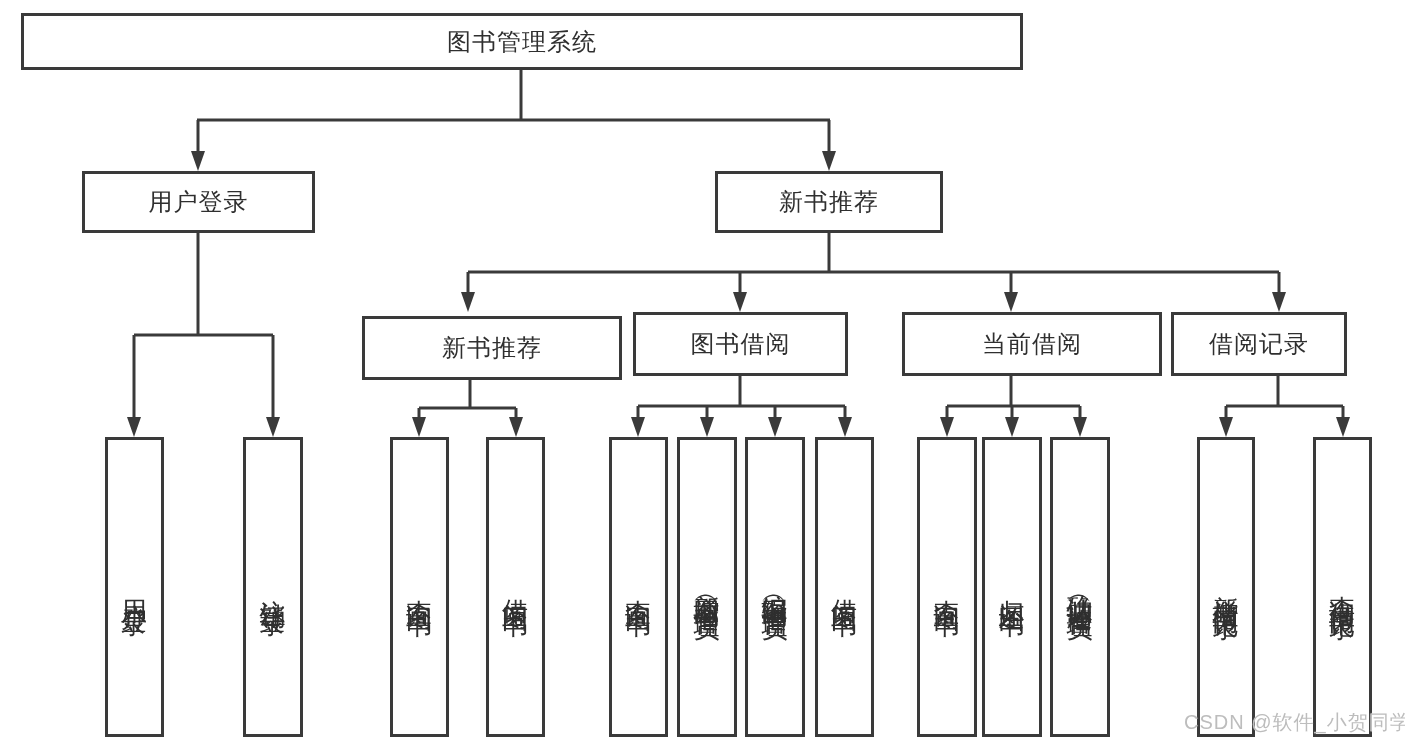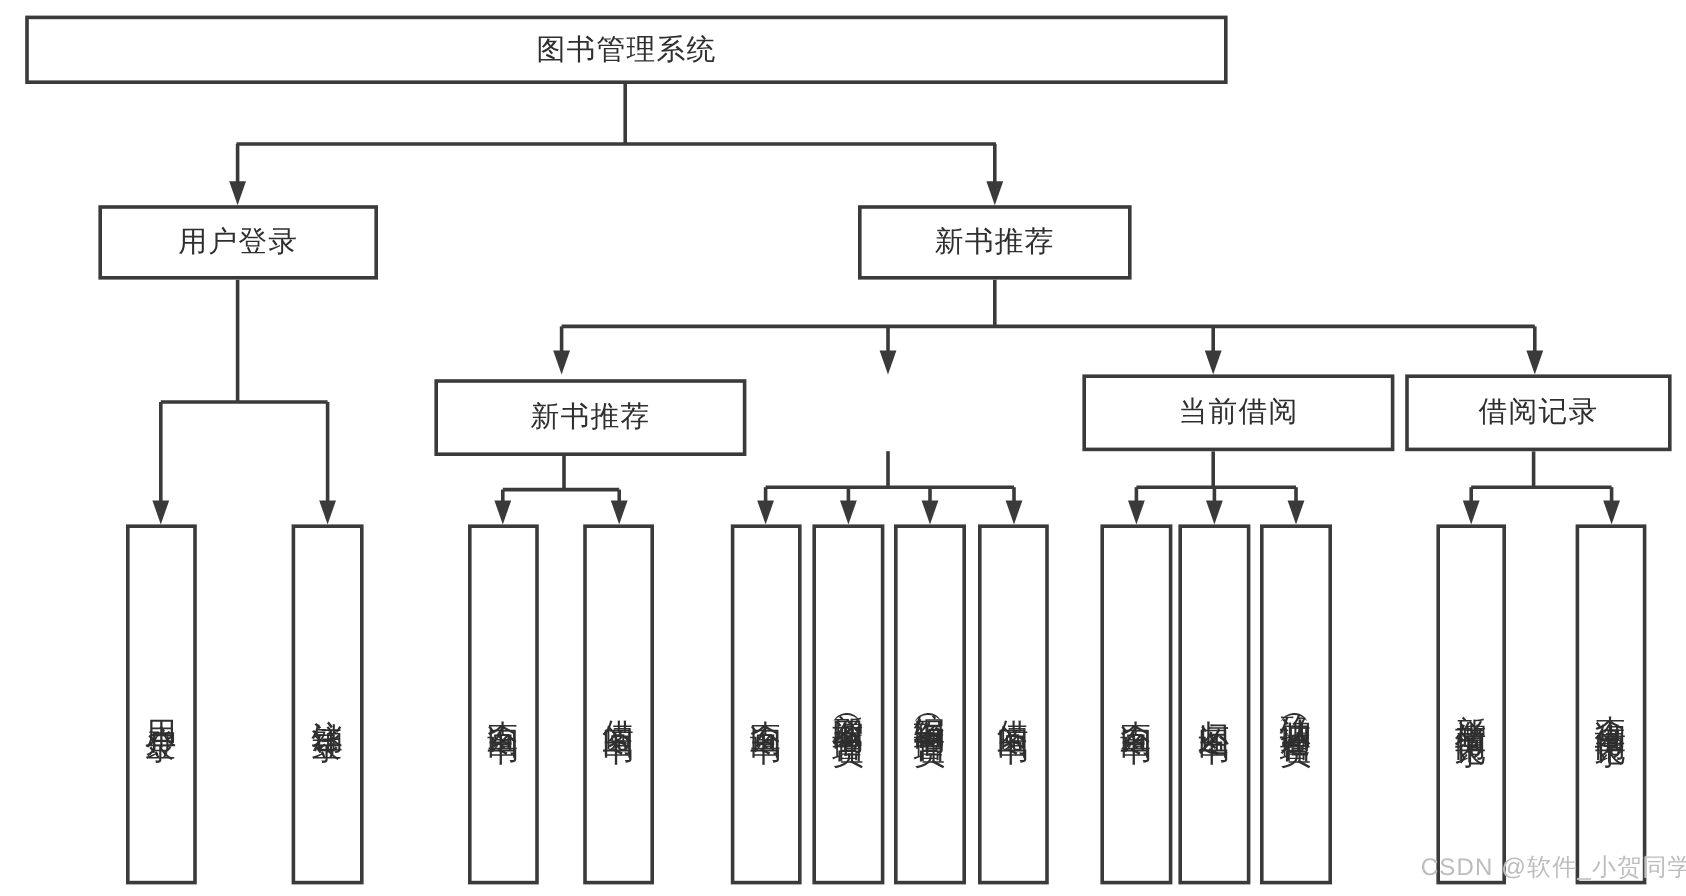--- a/index.html
+++ b/index.html
@@ -133,24 +133,27 @@
   <div class="box" style="left:82px;top:171px;width:233px;height:62px">
     <span class="hlabel">用户登录</span>
   </div>
   <div class="box" style="left:715px;top:171px;width:228px;height:62px">
     <span class="hlabel">新书推荐</span>
   </div>
 
   <div class="box" style="left:362px;top:316px;width:260px;height:64px">
     <span class="hlabel">新书推荐</span>
   </div>
+  <div class="box" style="left:633px;top:312px;width:215px;height:64px">
+    <span class="hlabel">图书借阅</span>
+  </div>
   <div class="box" style="left:902px;top:312px;width:260px;height:64px">
     <span class="hlabel">当前借阅</span>
   </div>
-  <div class="box" style="left:1171px;top:312px;width:222px;height:64px">
+  <div class="box" style="left:1171px;top:312px;width:176px;height:64px">
     <span class="hlabel">借阅记录</span>
   </div>
 
   <div class="box leaf" style="left:105px;top:437px;width:59px;height:300px">
     <span class="vtext">用户登录</span>
   </div>
   <div class="box leaf" style="left:243px;top:437px;width:60px;height:300px">
     <span class="vtext">注销登录</span>
   </div>
 

